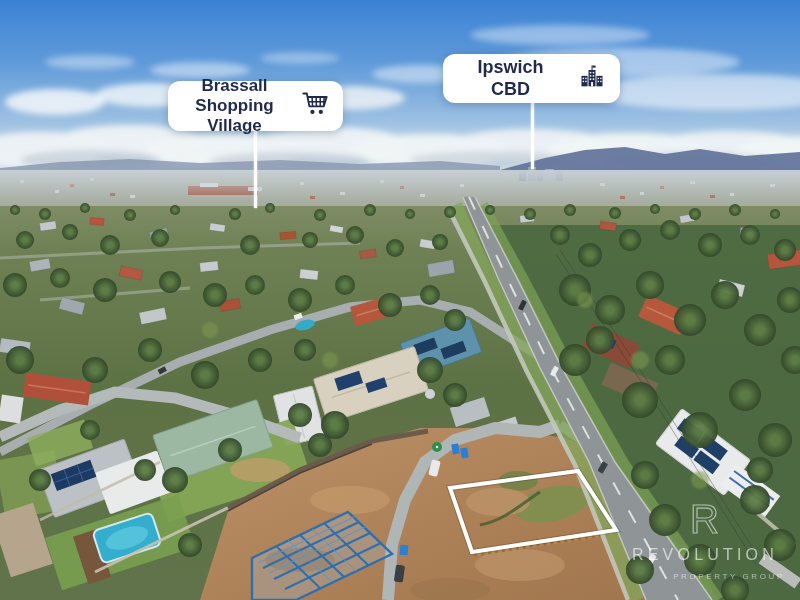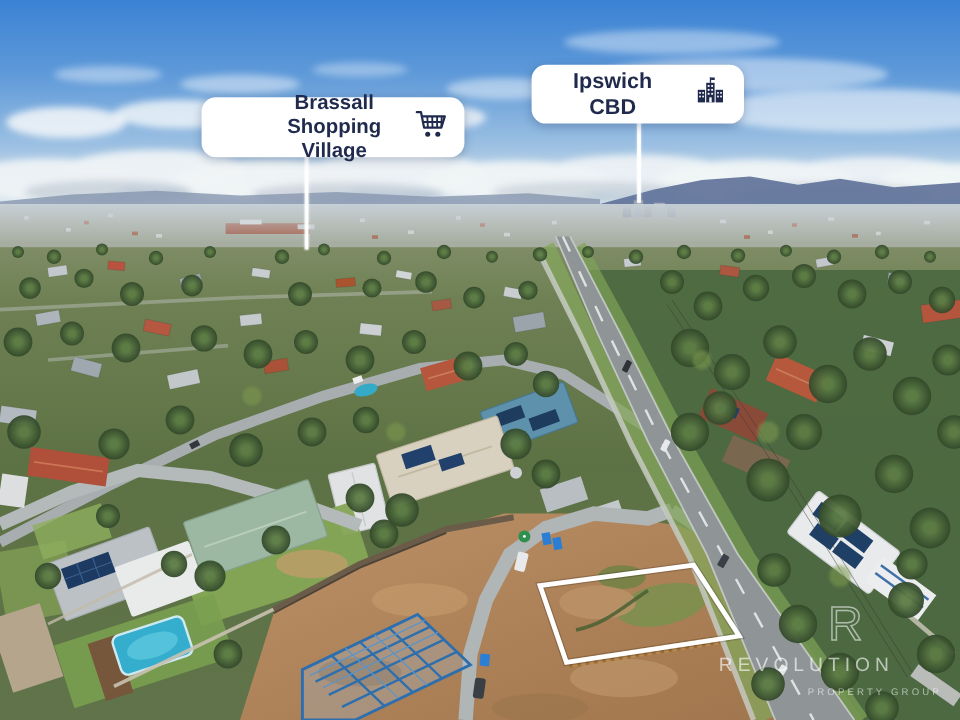--- a/index.html
+++ b/index.html
@@ -10,21 +10,21 @@
            box-shadow:0 2px 8px rgba(20,40,80,.25);display:flex;align-items:center;
            color:#1f2a4d;z-index:30;}
   .callout .txt{flex:1;text-align:center;font-weight:bold;line-height:1.18;}
   .callout .ic{width:30px;margin-right:12px;flex:0 0 auto;}
   .pointer{position:absolute;width:3px;background:#ffffff;z-index:25;
            box-shadow:0 0 2px rgba(255,255,255,.9);}
   .disclaimer{position:absolute;left:30px;top:562px;color:#ffffff;font-weight:bold;
               font-size:20px;letter-spacing:.4px;z-index:40;
               text-shadow:0 1px 3px rgba(0,0,0,.5);}
   .wm{position:absolute;z-index:20;color:rgba(255,255,255,.62);text-align:center;}
-  .wm-name{left:579px;top:546px;width:186px;font-size:16px;letter-spacing:4.2px;
+  .wm-name{left:612px;top:546px;width:186px;font-size:16px;letter-spacing:4.2px;
            font-weight:400;white-space:nowrap;}
   .wm-tag{left:664px;top:572px;width:130px;font-size:8px;letter-spacing:2.6px;
           color:rgba(255,255,255,.55);white-space:nowrap;}
   .wm-mark{left:688px;top:497px;width:30px;height:42px;}
 </style>
 </head>
 <body>
 
 <div class="stage">
 
@@ -439,21 +439,21 @@
 
   <g>
     <polygon points="450,488 578,471 616,530 472,552" fill="none" stroke="rgba(0,0,0,.18)" stroke-width="6"></polygon>
     <polygon points="450,488 578,471 616,530 472,552" fill="none" stroke="#ffffff" stroke-width="4" stroke-linejoin="miter"></polygon>
   </g>
 </svg>
 
 <div class="pointer" style="left:254px;top:130px;height:78px;"></div>
 <div class="pointer" style="left:531px;top:91px;height:78px;"></div>
 
-<div class="callout" style="left:168px;top:81px;width:175px;height:50px;padding-left:44px;">
+<div class="callout" style="left:168px;top:81px;width:175px;height:50px;">
   <div class="txt" style="font-size:17px;">
     <div>Brassall</div>
     <div>Shopping Village</div>
   </div>
   <div class="ic">
     <svg width="28" height="28" viewBox="0 0 24 24" fill="none" stroke="#1f2a4d" stroke-width="1.6" stroke-linecap="round" stroke-linejoin="round">
       <path d="M2 3h3l2.2 11h12.3L22 6H6"></path>
       <line x1="9.5" y1="6.5" x2="9.9" y2="13.5" stroke-width="1.3"></line>
       <line x1="13" y1="6.5" x2="13.2" y2="13.5" stroke-width="1.3"></line>
       <line x1="16.5" y1="6.5" x2="16.5" y2="13.5" stroke-width="1.3"></line>

